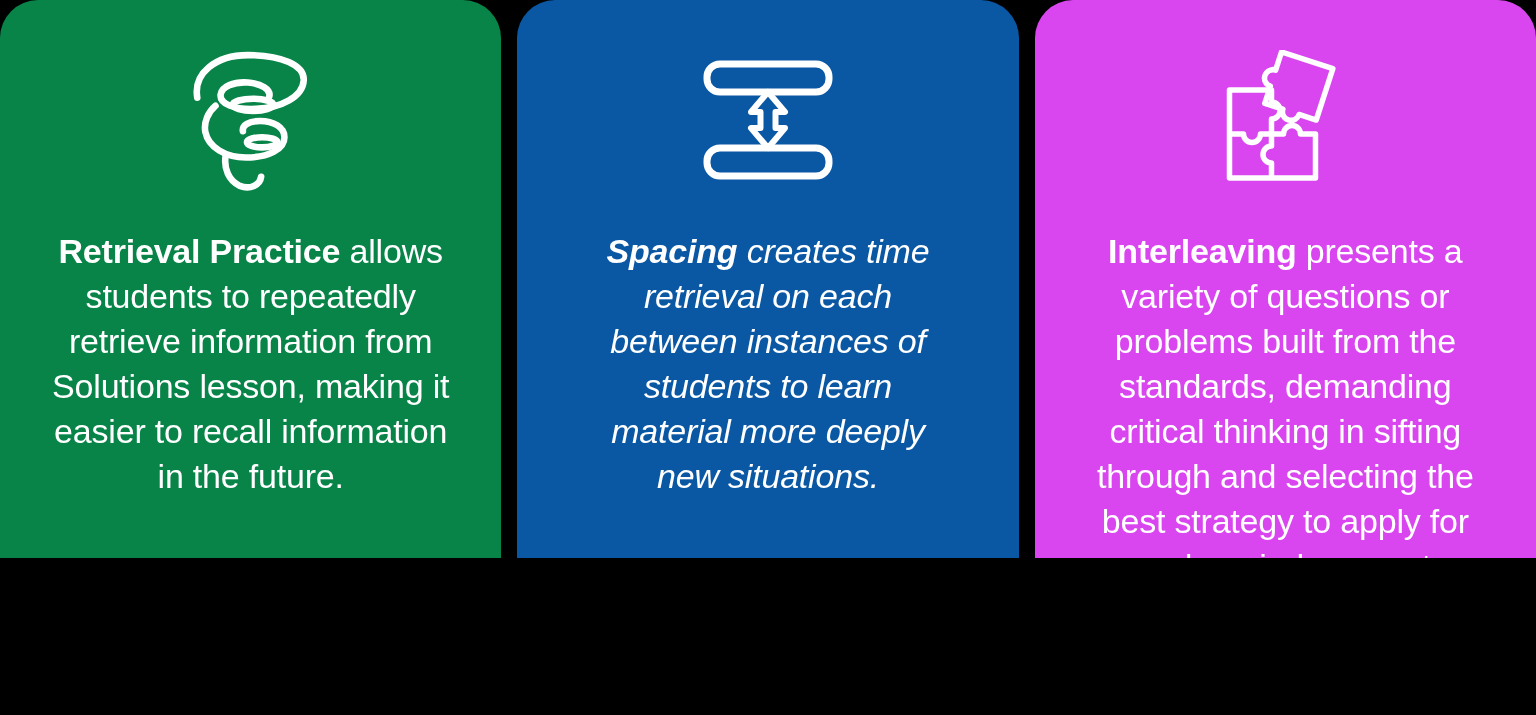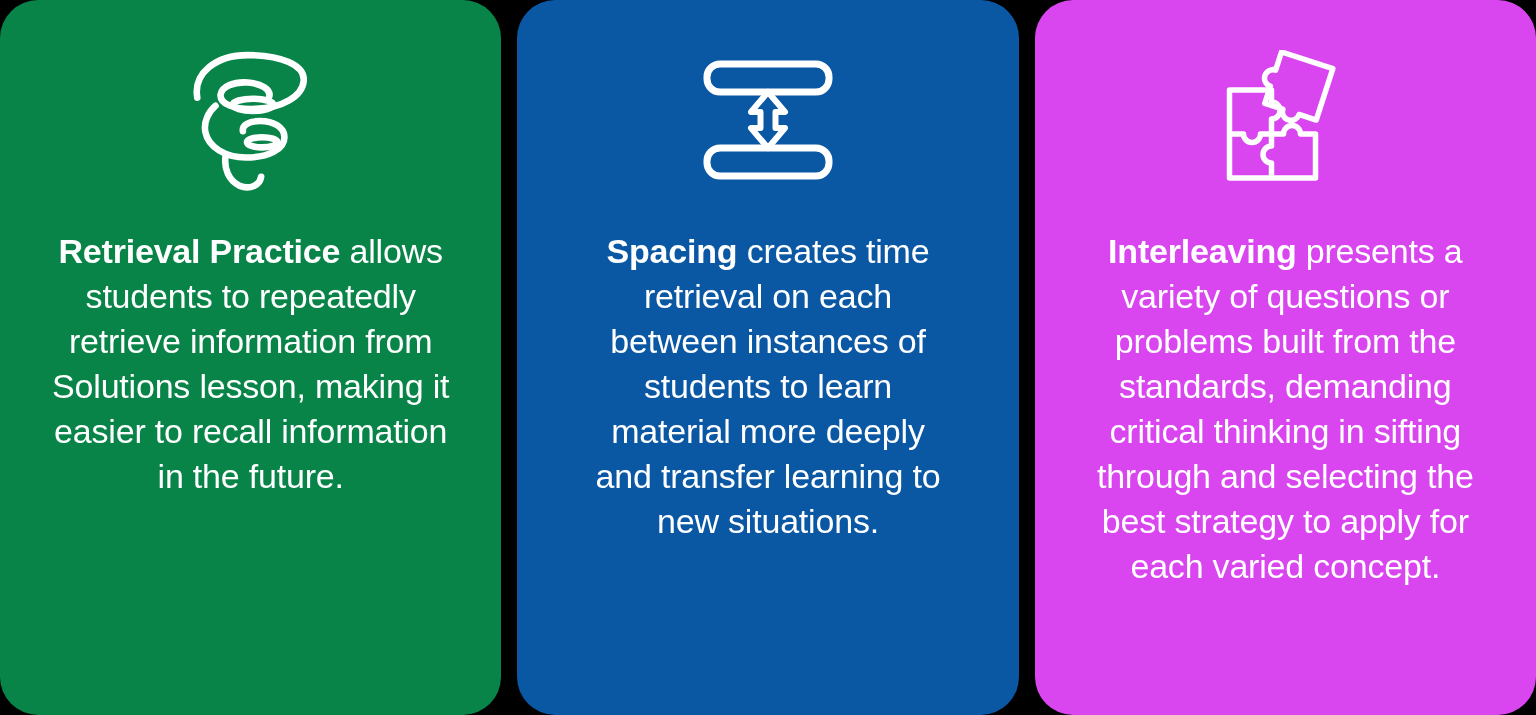--- a/index.html
+++ b/index.html
@@ -3,21 +3,21 @@
 <meta charset="utf-8">
 <style>
   html, body {
     margin: 0;
     padding: 0;
     background: #000000;
   }
   .canvas {
     position: relative;
     width: 1536px;
-    height: 715px;
+    height: 558px;
     background: #000000;
     display: flex;
     gap: 16px;
     font-family: "Liberation Sans", "DejaVu Sans", sans-serif;
   }
   .card {
     flex: 1 1 0;
     height: 715px;
     border-radius: 38px;
     display: flex;
@@ -69,35 +69,34 @@
     <p class="card-text">
       <span class="line"><strong>Retrieval Practice</strong><span> allows</span></span>
       <span class="line">students to repeatedly</span>
       <span class="line">retrieve information from</span>
       <span class="line">Solutions lesson, making it</span>
       <span class="line">easier to recall information</span>
       <span class="line">in the future.</span>
     </p>
   </section>
 
-  <section class="card" style="background-color: rgb(10, 87, 164);">
+  <section class="card" style="background-color: rgb(10, 87, 164); font-style: italic;">
     <div class="icon-box">
       <svg width="130" height="120" viewBox="0 0 130 120" fill="none" stroke="#ffffff" stroke-linejoin="round">
         <rect x="4" y="4" width="122" height="28" rx="13" stroke-width="7"></rect>
         <rect x="4" y="88" width="122" height="28" rx="13" stroke-width="7"></rect>
         <path d="M 65 32 L 82 52 L 72.5 52 L 72.5 68 L 82 68 L 65 88 L 48 68 L 57.5 68 L 57.5 52 L 48 52 Z" stroke-width="6"></path>
       </svg>
     </div>
     <p class="card-text">
       <span class="line"><strong>Spacing</strong><span> creates time</span></span>
       <span class="line">retrieval on each</span>
       <span class="line">between instances of</span>
       <span class="line">students to learn</span>
       <span class="line">material more deeply</span>
-      <span class="line">and transfer learning to</span>
       <span class="line">new situations.</span>
     </p>
   </section>
 
   <section class="card" style="background-color: #d946ef;">
     <div class="icon-box">
       <svg width="135" height="140" viewBox="0 0 132 140" fill="none" stroke="#ffffff" stroke-width="5.5" stroke-linejoin="round">
 
         <path d="M 10 40 L 52 40 L 52 52 a 8.5 8.5 0 1 1 0 17 L 52 84 L 64 84 a 8.5 8.5 0 1 1 17 0 L 96 84 L 96 128 L 10 128 Z"></path>
 

